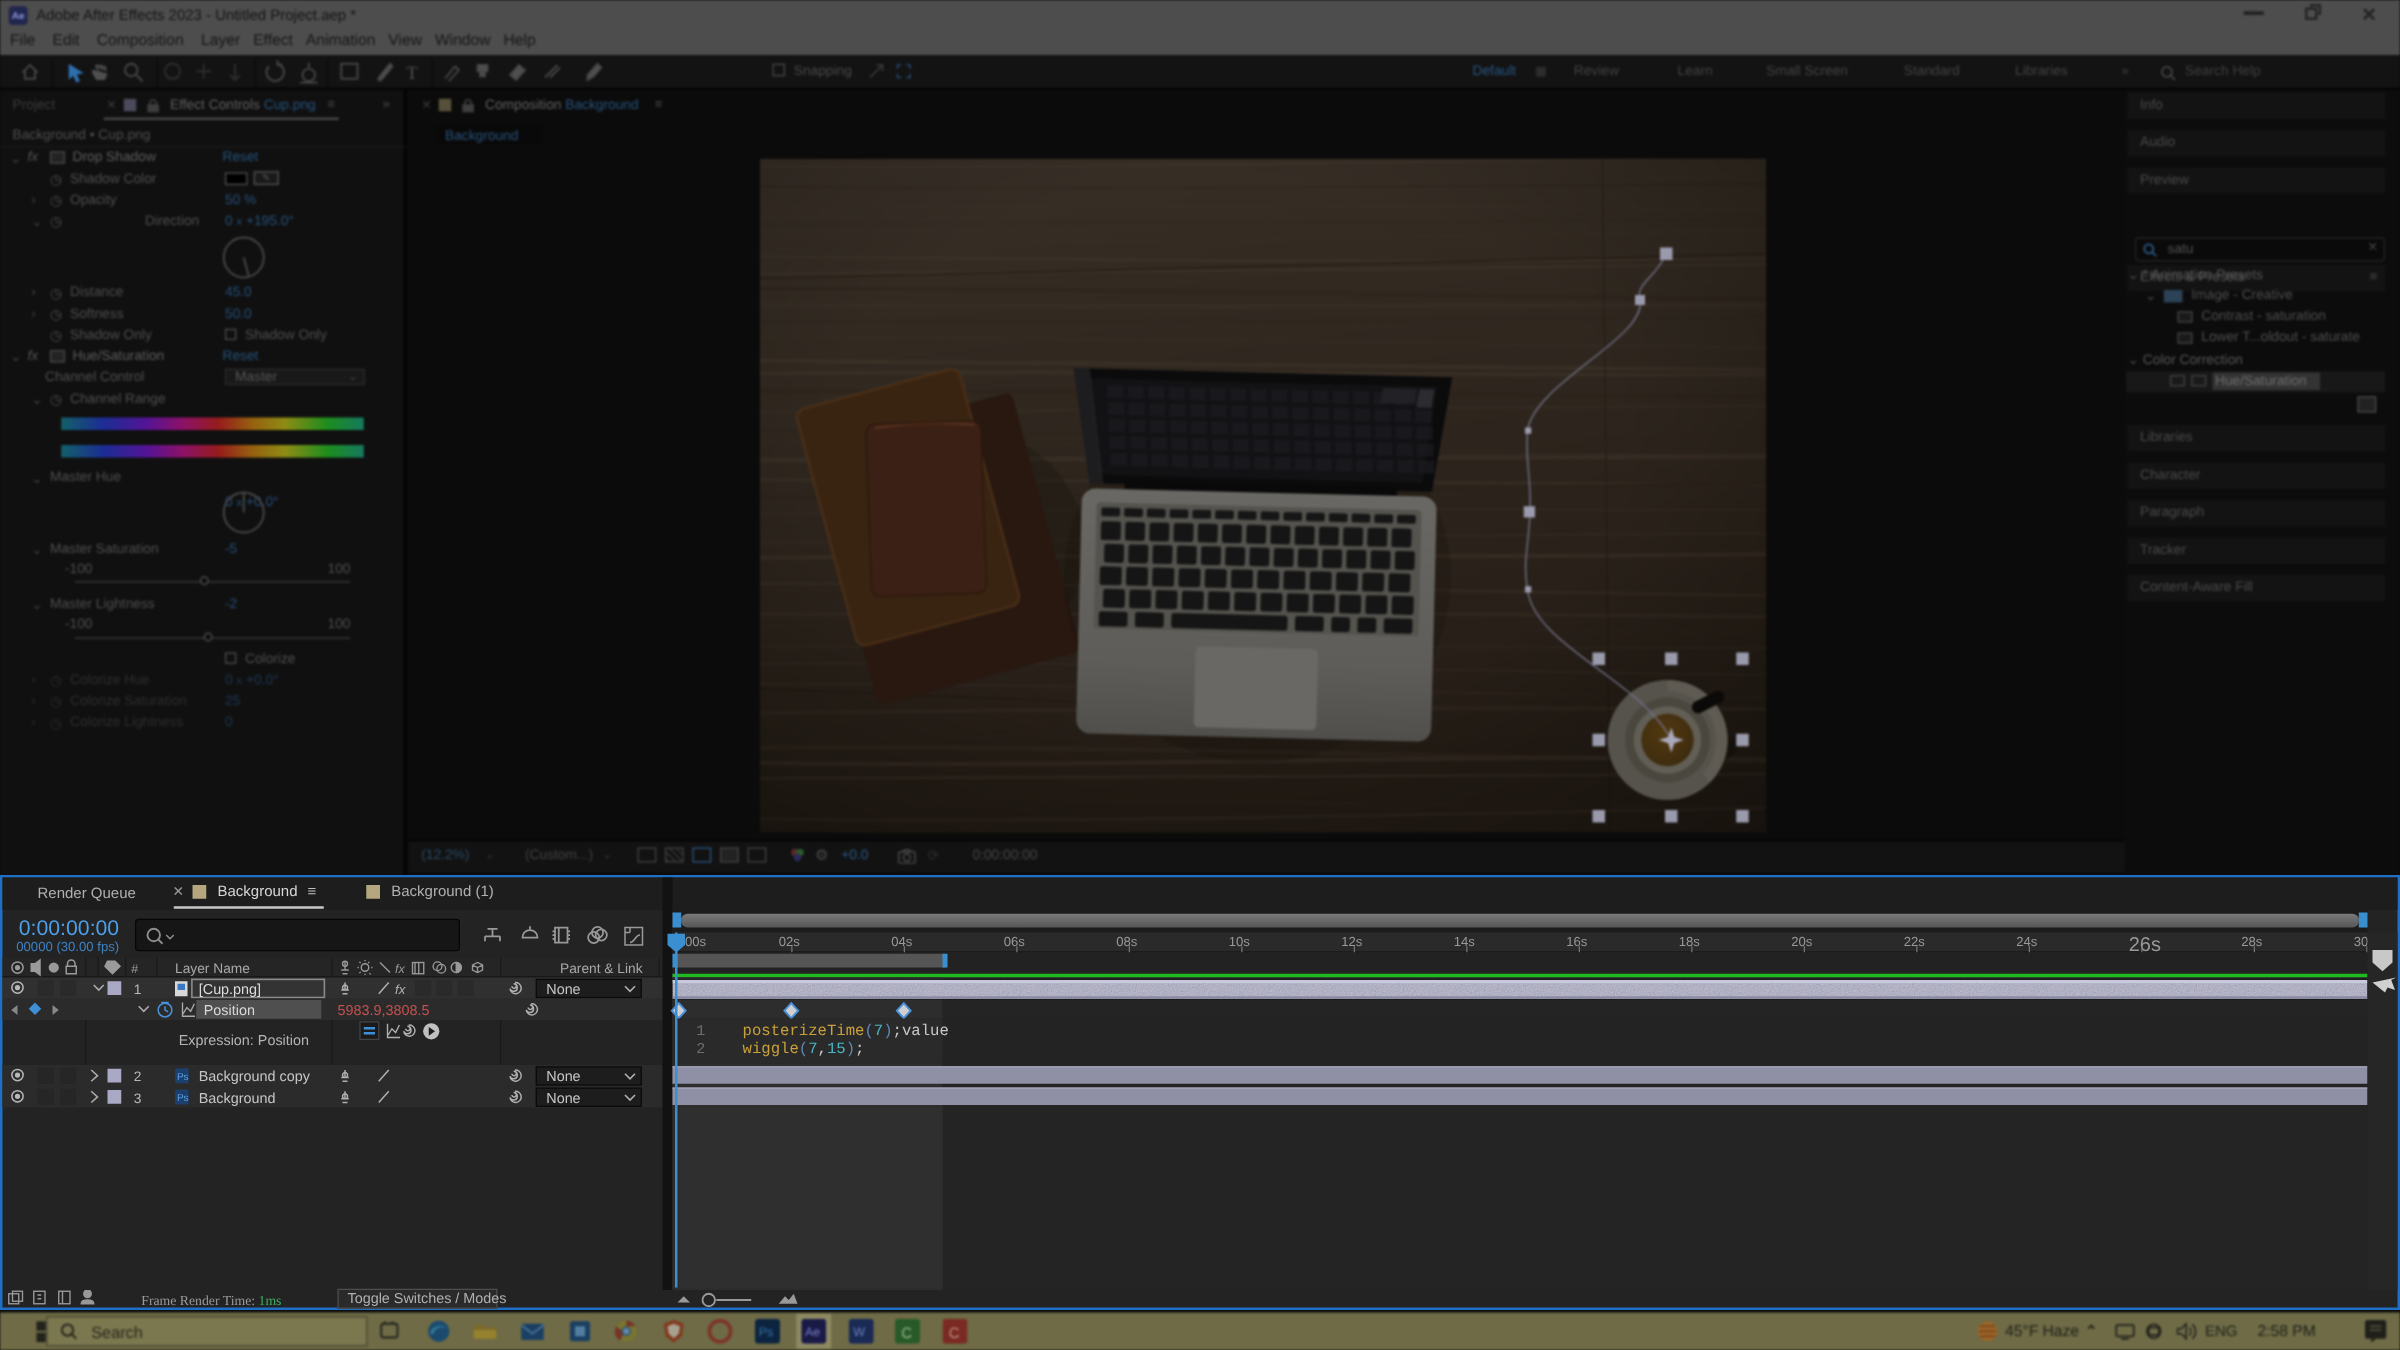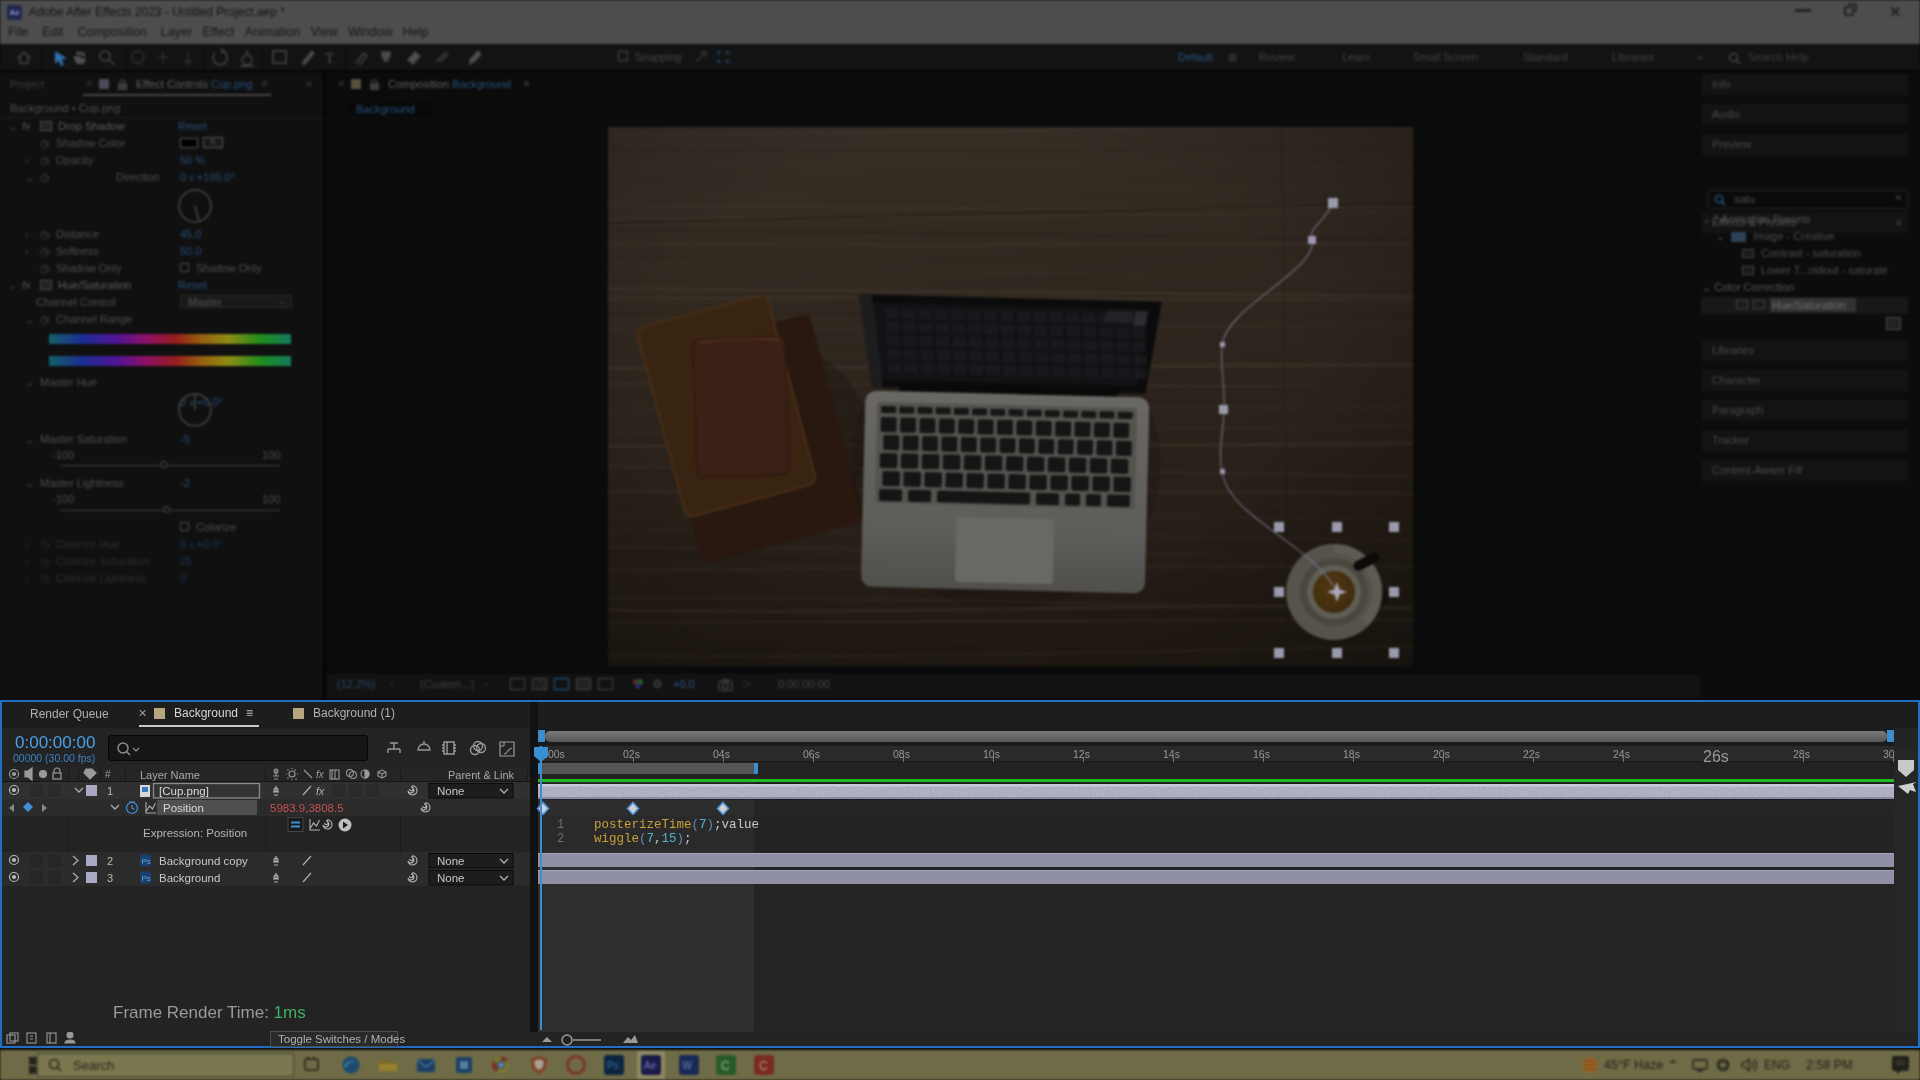--- a/index.html
+++ b/index.html
@@ -877,21 +877,21 @@
 <div id="tlbottom">
 <svg class="a" style="left:6px;top:1032px;" width="90" height="14" fill="none" stroke="#999" stroke-width="1.1">
   <rect x="1" y="3" width="8" height="8"></rect>
           <rect x="4" y="1" width="8" height="8"></rect>
   <rect x="21" y="1" width="9" height="10"></rect>
           <path d="M24 4 h3 m-3 3 h3"></path>
   <rect x="41" y="1" width="9" height="10"></rect>
           <path d="M44 1 v10"></path>
   <path d="M61 3 a3 3 0 1 1 6 0 a3 3 0 1 1 -6 0 m-2 8 c0 -4 10 -4 10 0 z" fill="#999"></path>
 </svg>
-<div class="a" style="left:113px;top:1003px;color:#9a9a9a;font-size:17px;">Frame Render Time: <span style="color:#3fae66;">1ms</span></div>
+<div class="a" style="left:113px;top:1035px;color:#9a9a9a;font-size:11px;font-family:Liberation Serif, serif;">Frame Render Time: <span style="color:#3fae66;">1ms</span></div>
 <div class="a" style="left:270px;top:1031px;width:128px;height:16px;border:1px solid #4e4e4e;background:#2a2a2a;"></div>
 <div class="a" style="left:278px;top:1033px;color:#b0b0b0;font-size:11.5px;">Toggle Switches / Modes</div>
 <svg class="a" style="left:538px;top:1032px;" width="110" height="14">
   <path d="M4 10 l5 -5 l5 5 z" fill="#999"></path>
   <circle cx="29" cy="8" r="5" fill="none" stroke="#999" stroke-width="1.5"></circle>
   <path d="M35 8 h28" stroke="#999" stroke-width="1.5"></path>
   <path d="M85 11 l5 -6 l3 3 l4 -5 l3 8 z" fill="#999"></path>
 </svg>
 </div>
 </div>

